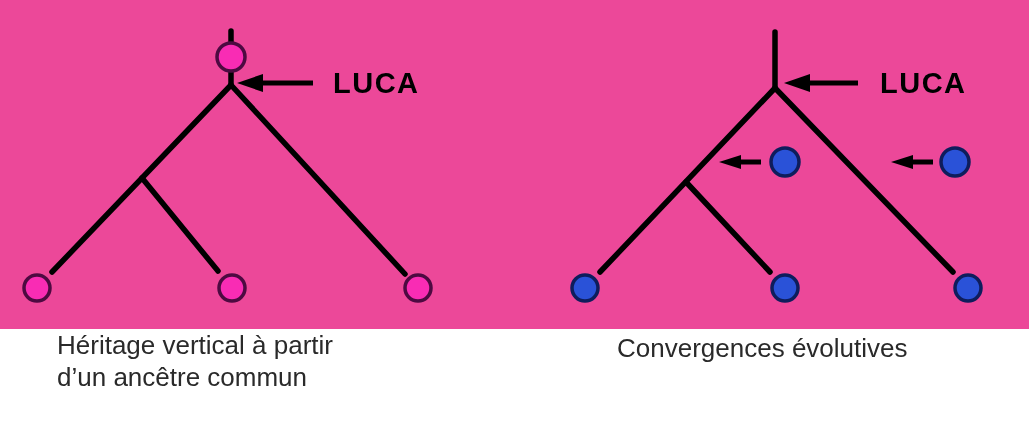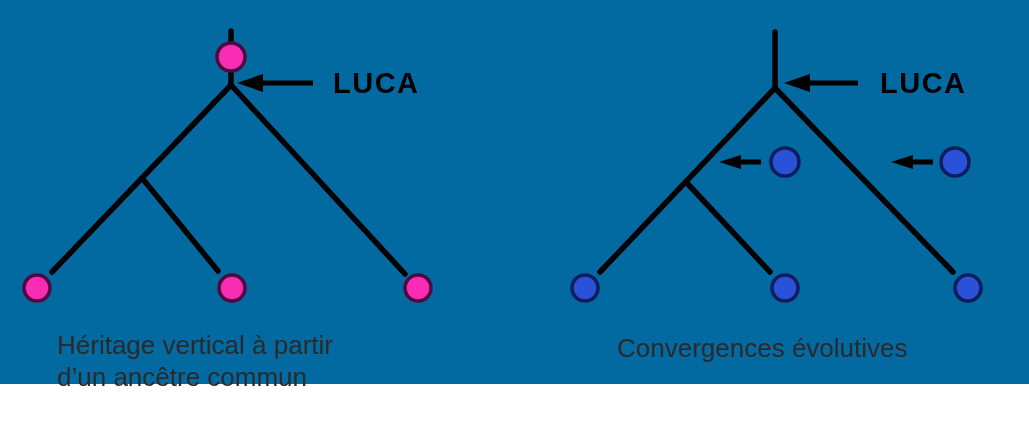--- a/index.html
+++ b/index.html
@@ -7,22 +7,22 @@
     padding: 0;
     background: #ffffff;
     width: 1029px;
     height: 421px;
     overflow: hidden;
     font-family: "Liberation Sans", sans-serif;
   }
   .figure-wrap {
     position: relative;
     width: 1029px;
-    height: 384px;
-    background: #0369a1;
+    height: 329px;
+    background: #ec4899;
   }
   svg { display: block; }
   .branch {
     stroke-width: 5.5;
     stroke-linecap: round;
     fill: none;
   }
   .arrow-shaft {
     stroke-width: 5;
     stroke-linecap: butt;

